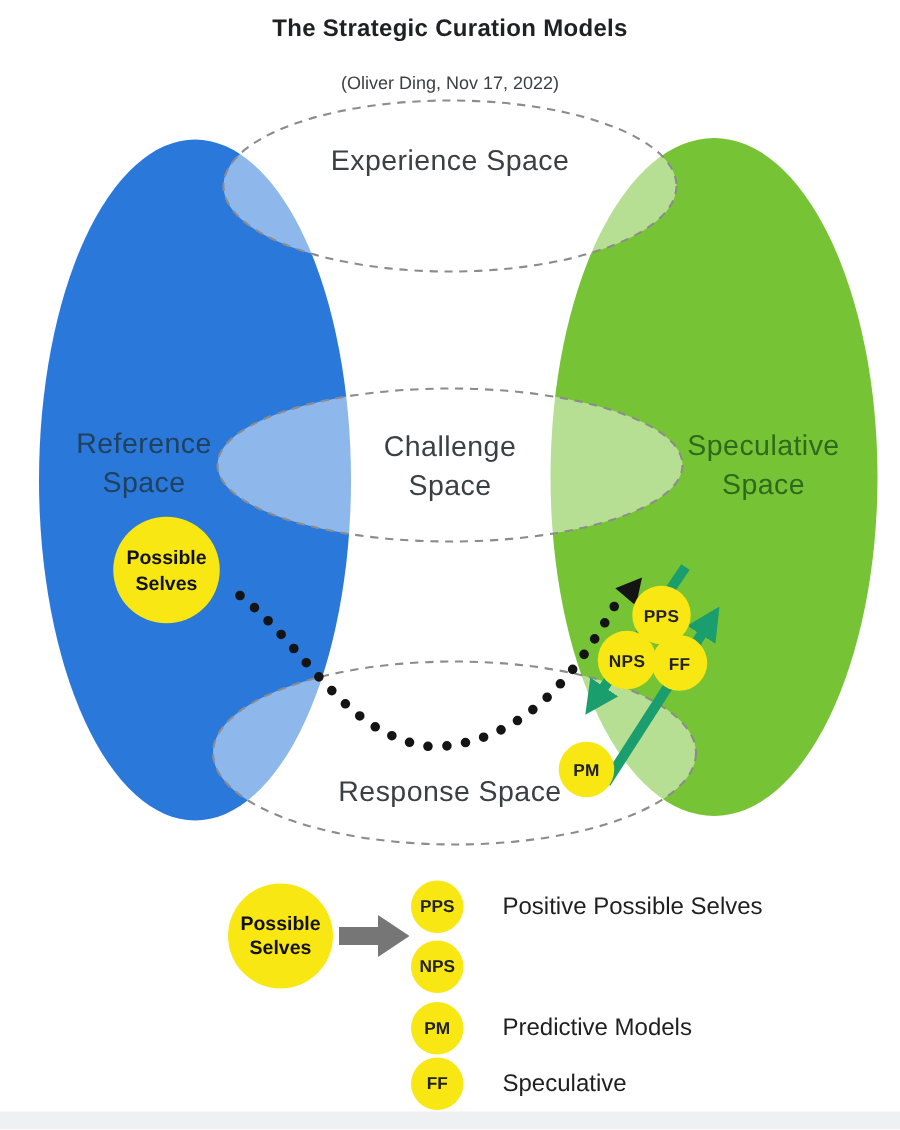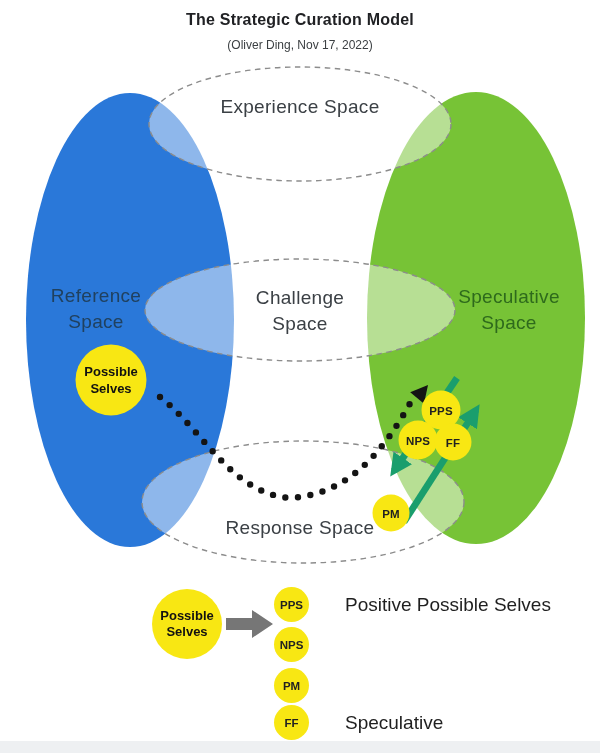--- a/index.html
+++ b/index.html
@@ -9,21 +9,21 @@
     background:#ffffff;
     font-family:"Liberation Sans", sans-serif;
     overflow:hidden;
   }
   .header{position:absolute;top:0;left:0;width:600px;text-align:center;}
   .title{
     margin-top:11px;
     font-size:16px;font-weight:bold;color:#202124;letter-spacing:.2px;
   }
   .subtitle{
-    margin-top:9px;
+    margin-top:19px;
     font-size:12px;color:#3c4043;
   }
   svg{display:block;}
   .diagram{position:absolute;top:60px;left:0;}
 
   .e-blue{fill:var(--c-blue);}
   .e-green{fill:var(--c-green);}
   .dashed-space{
     fill:rgba(255,255,255,0.47);
     stroke:var(--c-dash);
@@ -62,34 +62,34 @@
   }
   .legend-arrow{position:absolute;left:226px;top:609px;}
   .legend-rows{position:absolute;left:274px;top:587px;}
   .legend-row{position:absolute;left:0;display:flex;align-items:center;}
   .legend-row .dot{
     width:35px;height:35px;border-radius:50%;background:var(--c-yellow);
     display:flex;align-items:center;justify-content:center;
     font-size:11.5px;font-weight:600;color:#212121;flex:0 0 auto;
   }
   .legend-row .lab{
-    margin-left:36px;font-size:19px;color:var(--c-legend_text);white-space:nowrap;
+    margin-left:26px;font-size:16px;color:var(--c-legend_text);white-space:nowrap;
   }
   .bottom-strip{
     position:absolute;left:0;bottom:0;width:600px;height:12px;
     background:var(--c-strip);
   }
 </style>
 </head>
 <body>
 
 <div class="stage">
 
   <div class="header">
-    <div class="title">The Strategic Curation Model</div>
+    <div class="title">The Strategic Curation Models</div>
     <div class="subtitle">(Oliver Ding, Nov 17, 2022)</div>
   </div>
 
   <svg class="diagram" width="600" height="520" viewBox="0 60 600 520">
     <defs>
       <marker id="tealhead" viewBox="0 0 10 10" refX="7" refY="5" markerWidth="3.3" markerHeight="3.3" orient="auto">
         <path d="M0 0 L10 5 L0 10 Z" class="teal-fill"></path>
       </marker>
     </defs>
 
@@ -141,20 +141,21 @@
   <div class="legend-rows">
     <div class="legend-row" style="top:0px;">
       <div class="dot">PPS</div>
       <div class="lab">Positive Possible Selves</div>
     </div>
     <div class="legend-row" style="top:40px;">
       <div class="dot">NPS</div>
     </div>
     <div class="legend-row" style="top:81px;">
       <div class="dot">PM</div>
+      <div class="lab">Predictive Models</div>
     </div>
     <div class="legend-row" style="top:118px;">
       <div class="dot">FF</div>
       <div class="lab">Speculative</div>
     </div>
   </div>
 
   <div class="bottom-strip"></div>
 </div>
 

